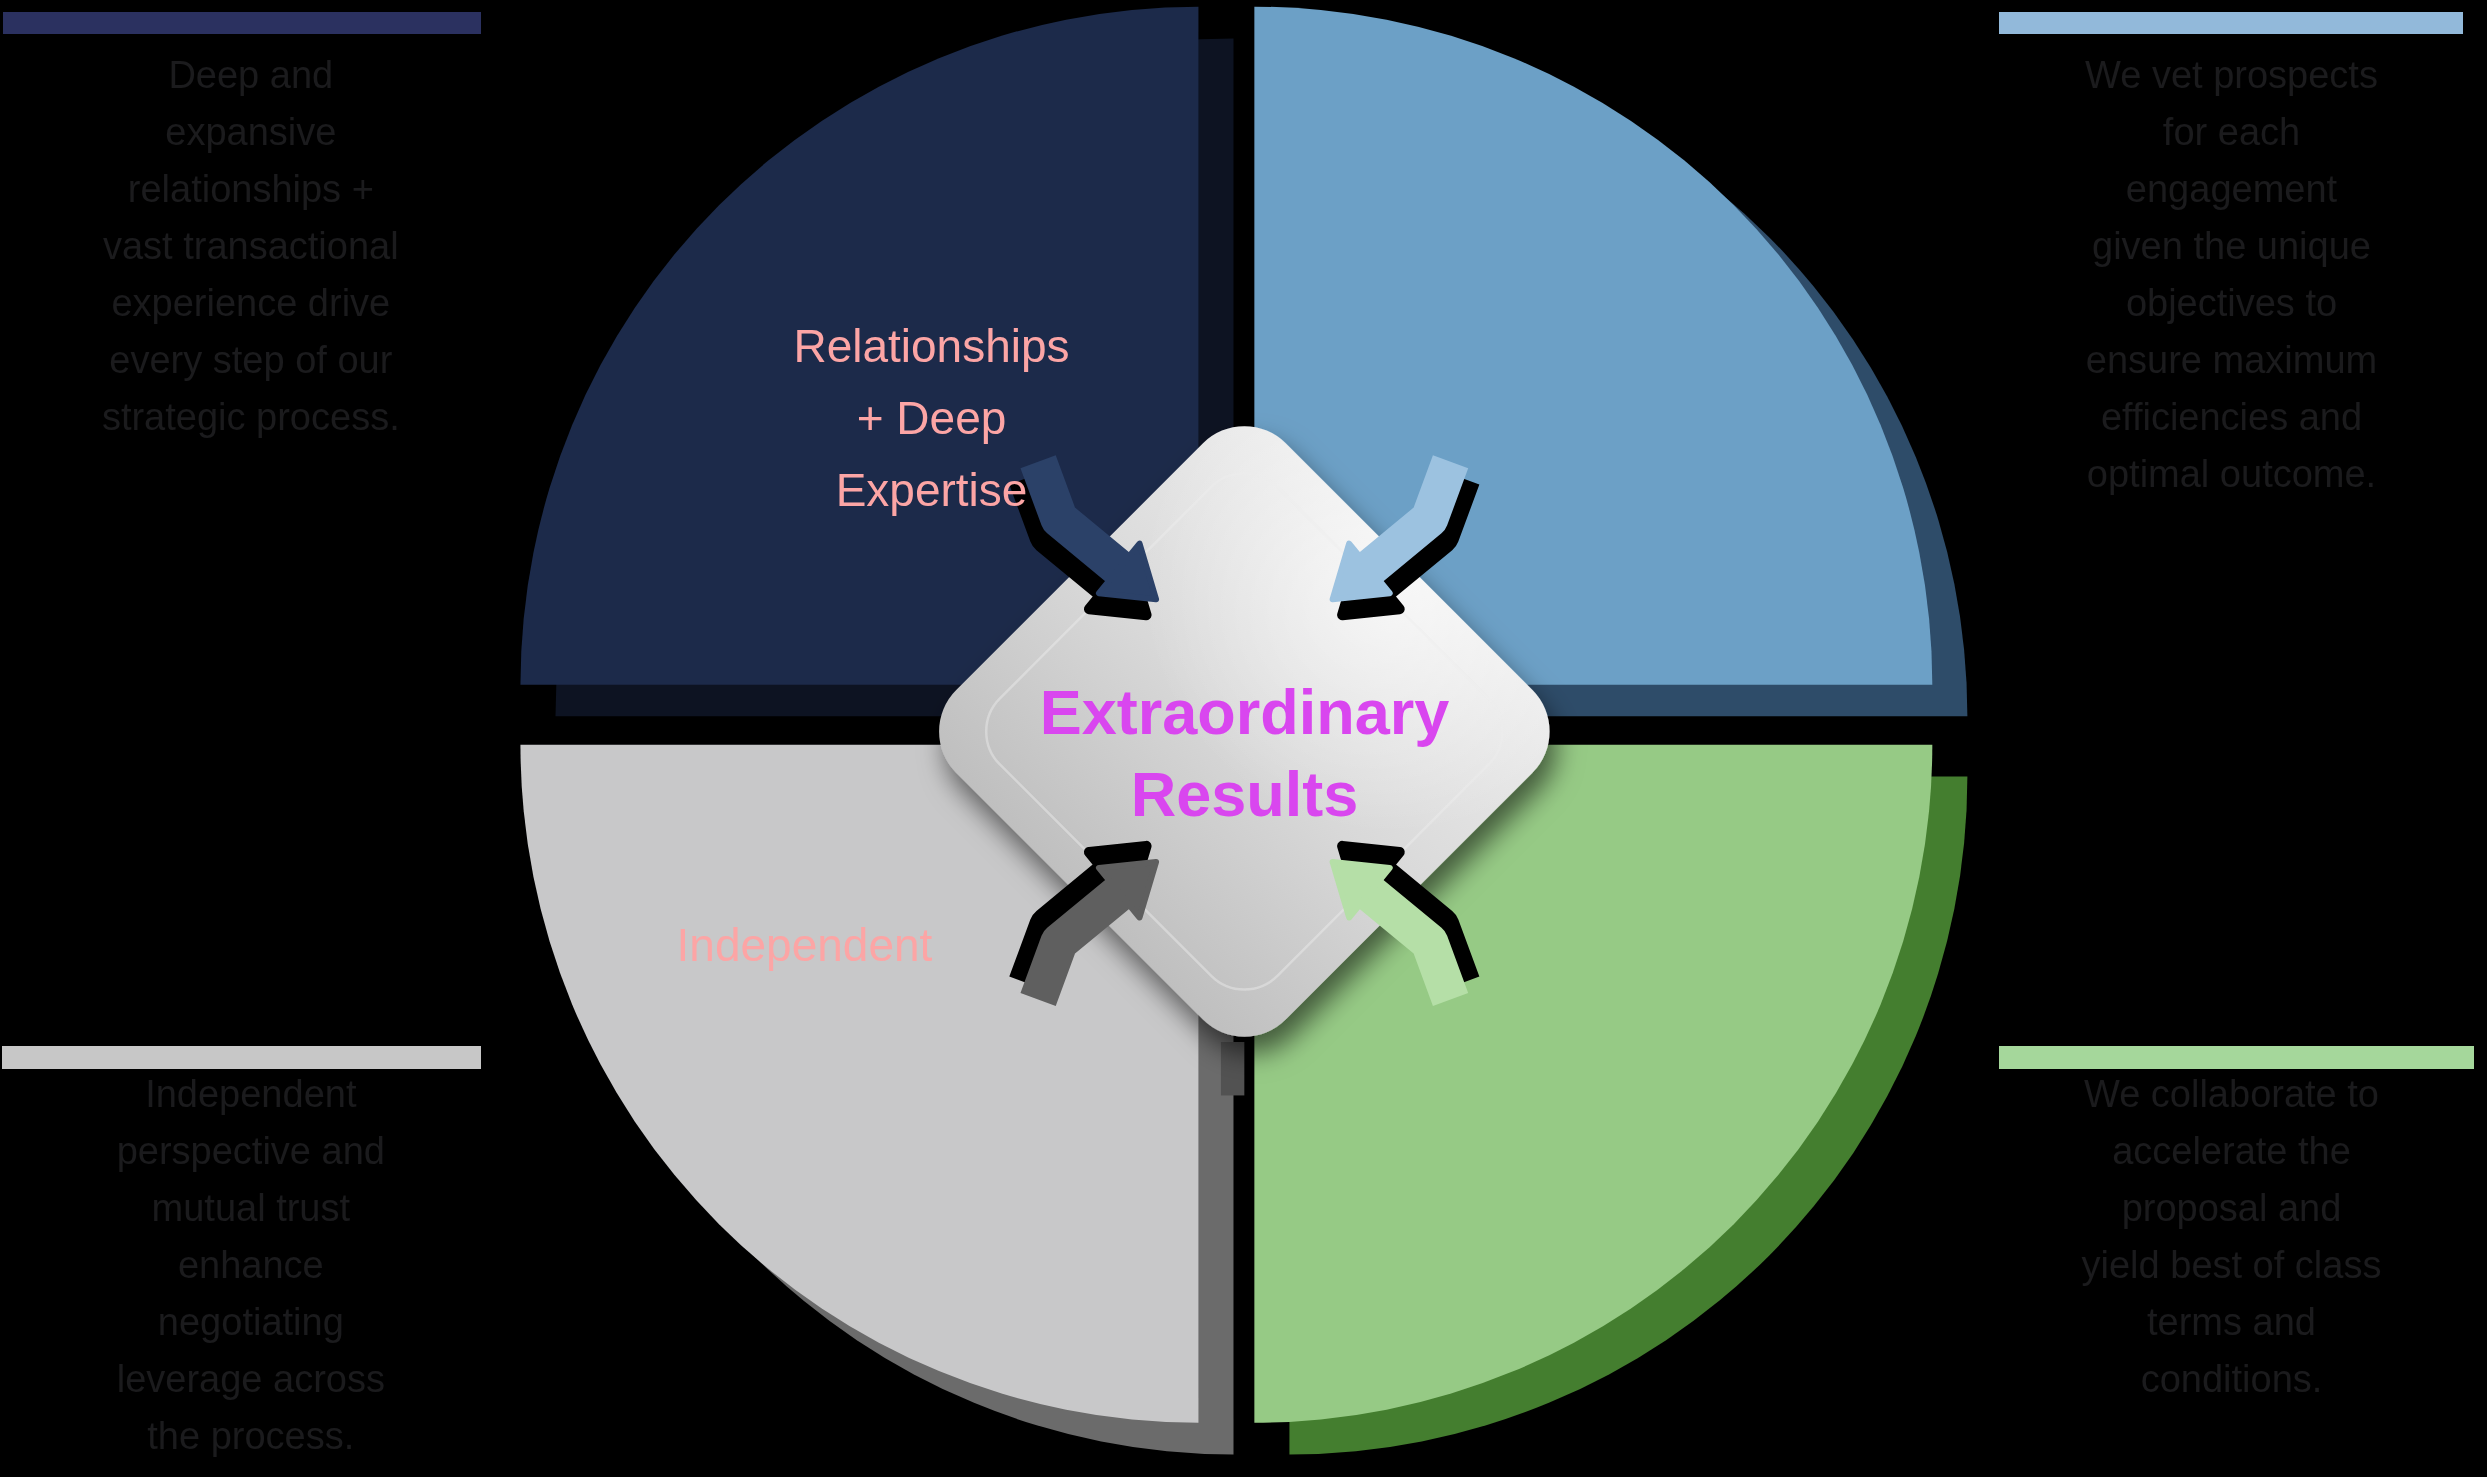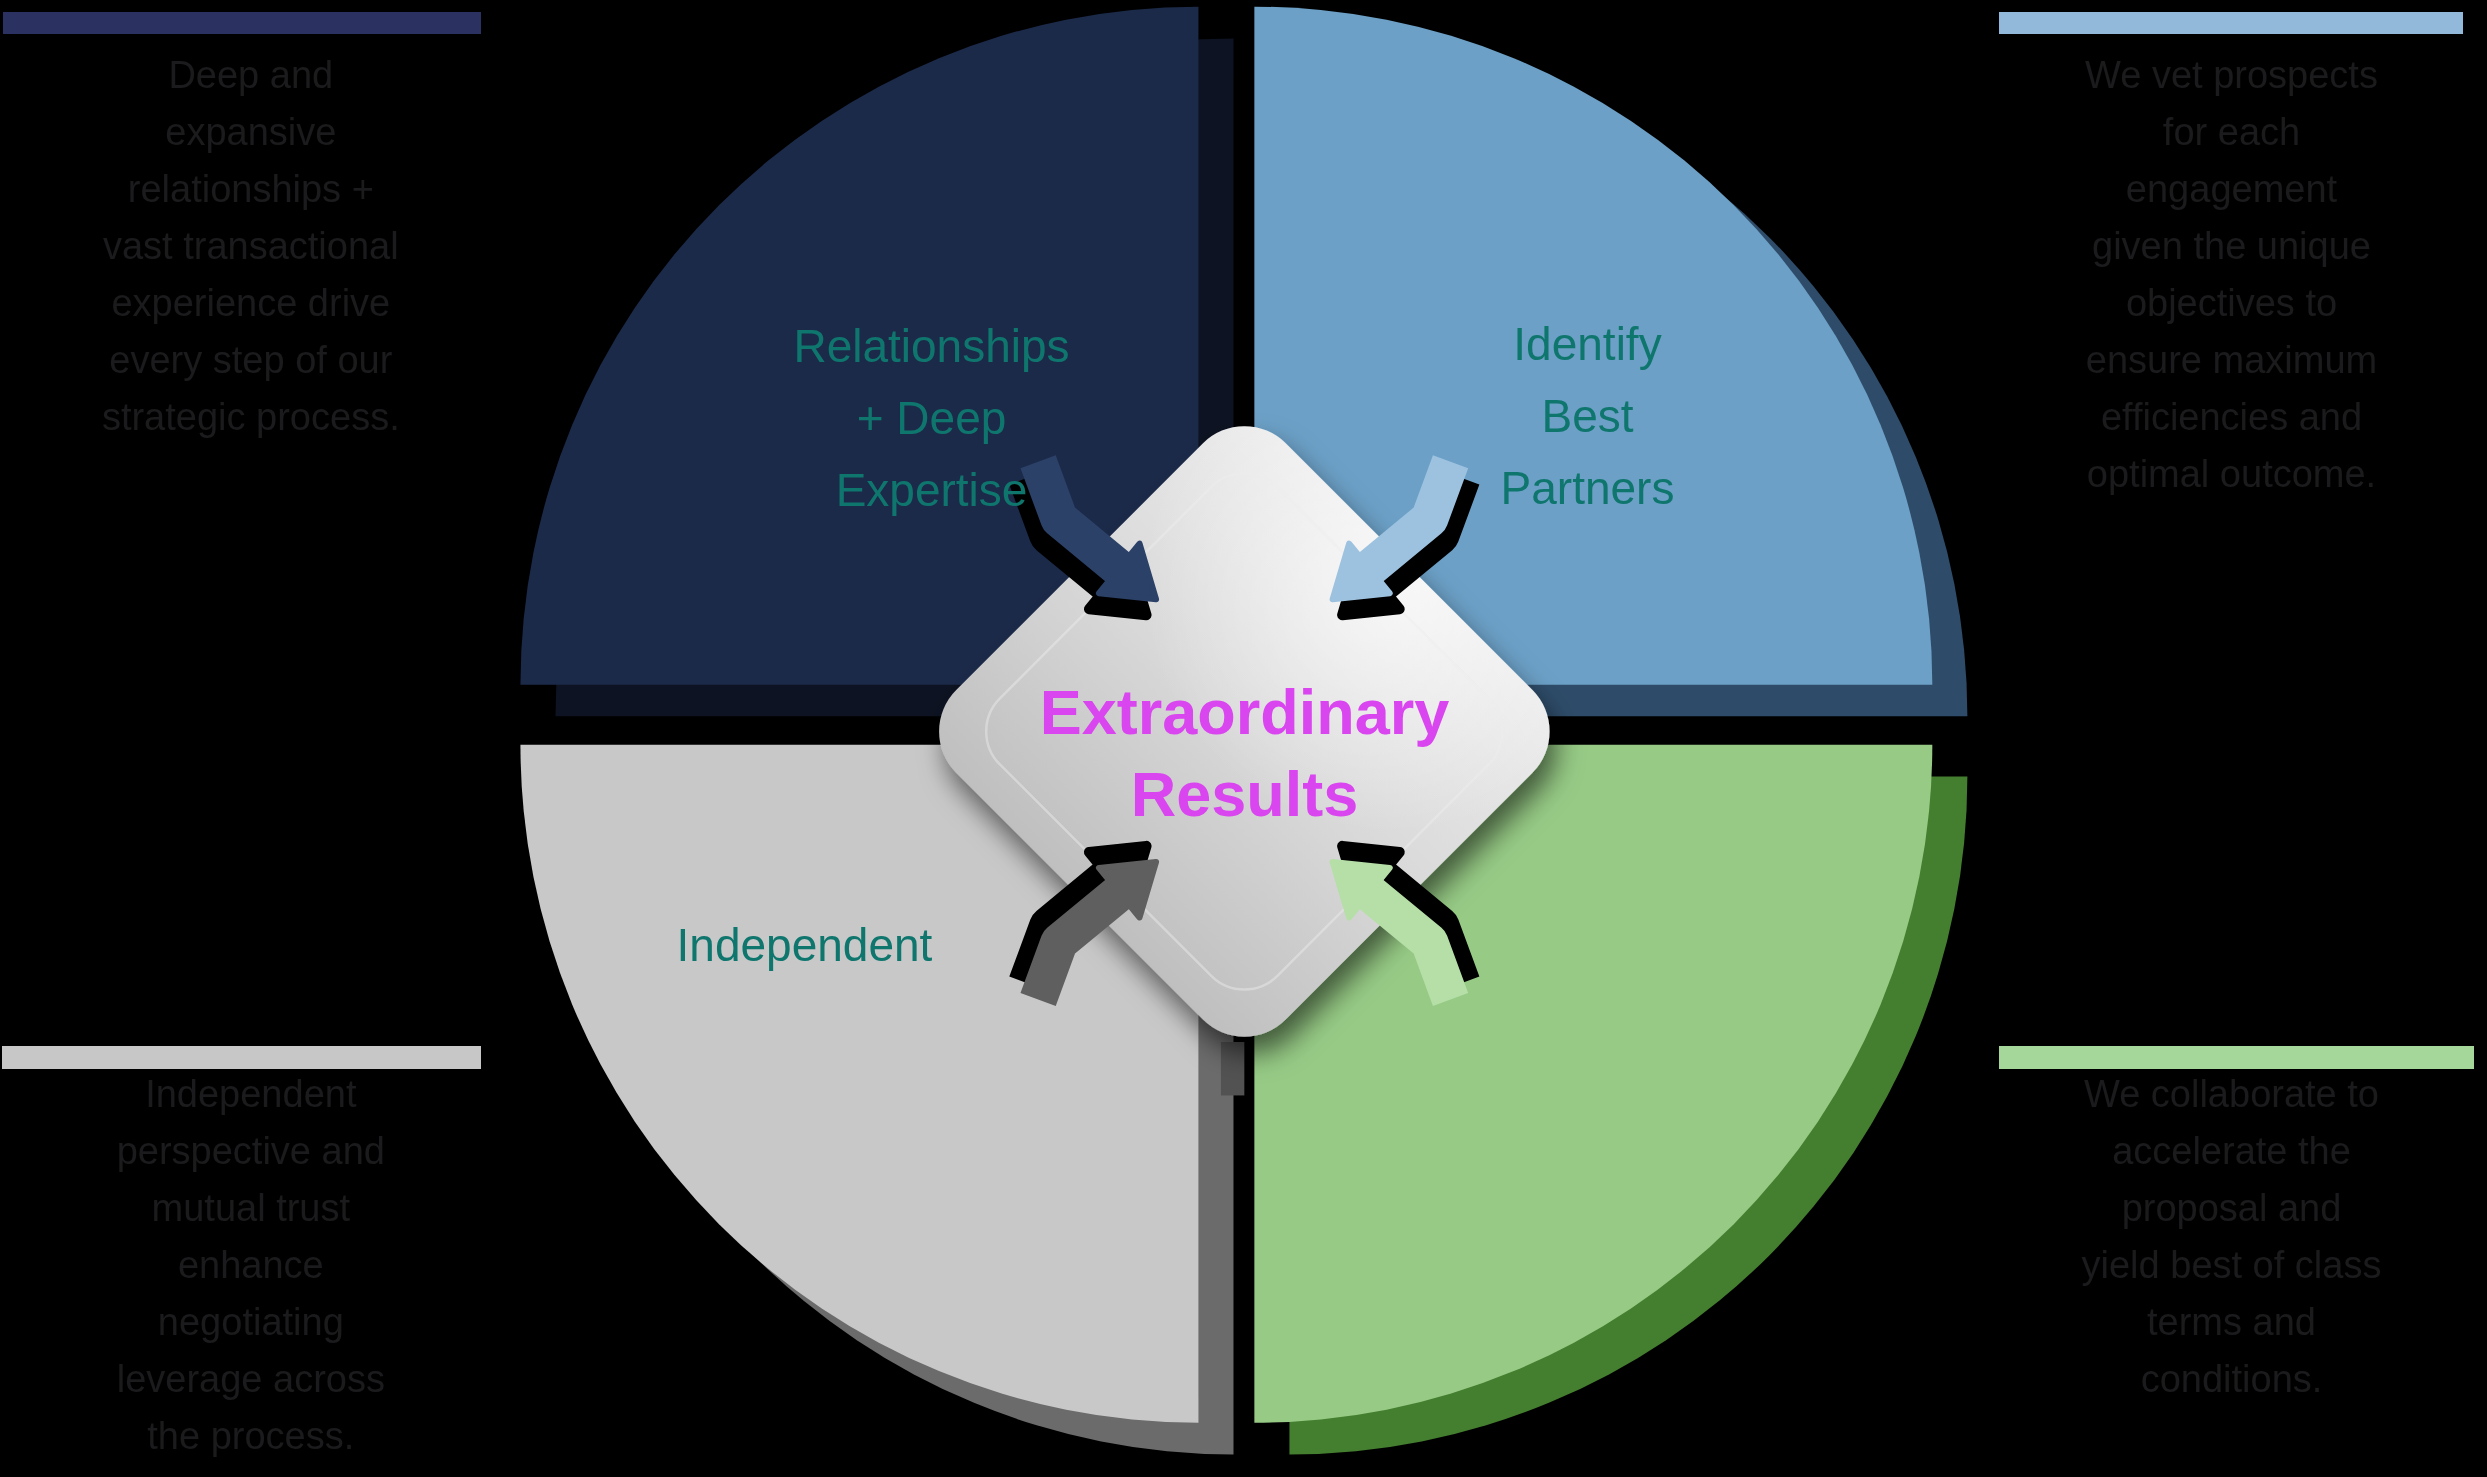--- a/index.html
+++ b/index.html
@@ -55,21 +55,21 @@
   }
   .note-tl{left:-16.7px;  top:47px;}
   .note-tr{left:1964px; top:47px;}
   .note-bl{left:-16.7px;  top:1066px;}
   .note-br{left:1964px; top:1066px;}
 
   
   .qlabel{
     position:absolute; width:585px;
     font-size:46px; line-height:72px;
-    color:#0f766e; text-align:center;
+    color:#fca5a5; text-align:center;
     white-space:pre-line;
   }
   .qlabel-tl{left:639px;  top:310px;}
   .qlabel-tr{left:1295px; top:308px;}
   .qlabel-bl{left:512px;  top:909px;}
   .qlabel-br{left:1284px; top:910px;}
 
   
   .center-label{
     position:absolute; left:952px; top:671px; width:585px;
@@ -192,22 +192,19 @@
   <div class="note note-br">We collaborate to
 accelerate the
 proposal and
 yield best of class
 terms and
 conditions.</div>
 
   <div class="qlabel qlabel-tl">Relationships
 + Deep
 Expertise</div>
-  <div class="qlabel qlabel-tr">Identify
-Best
-Partners</div>
   <div class="qlabel qlabel-bl">Independent</div>
 
   <div class="center-label">Extraordinary
 Results</div>
 
 </div>
 
 
 </body></html>

